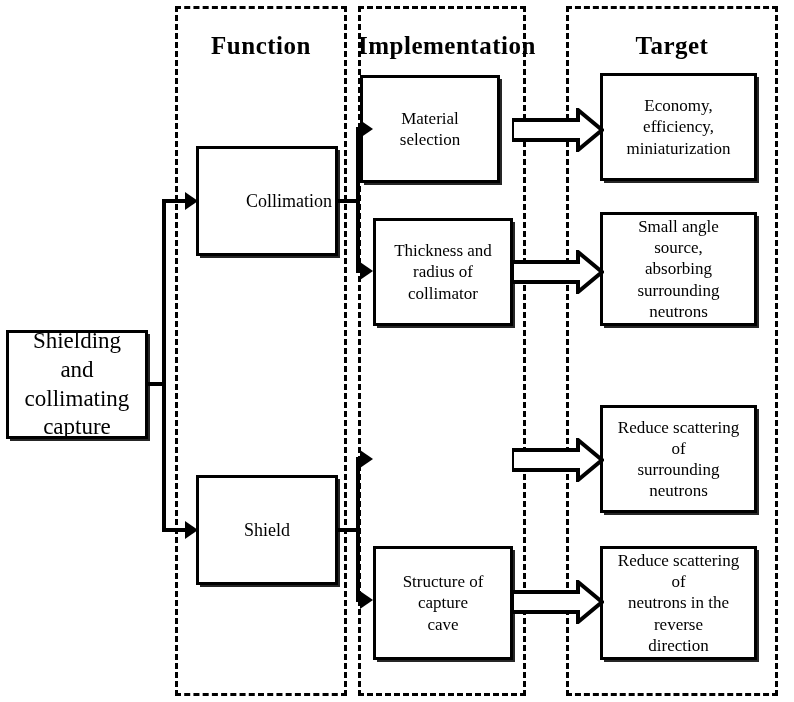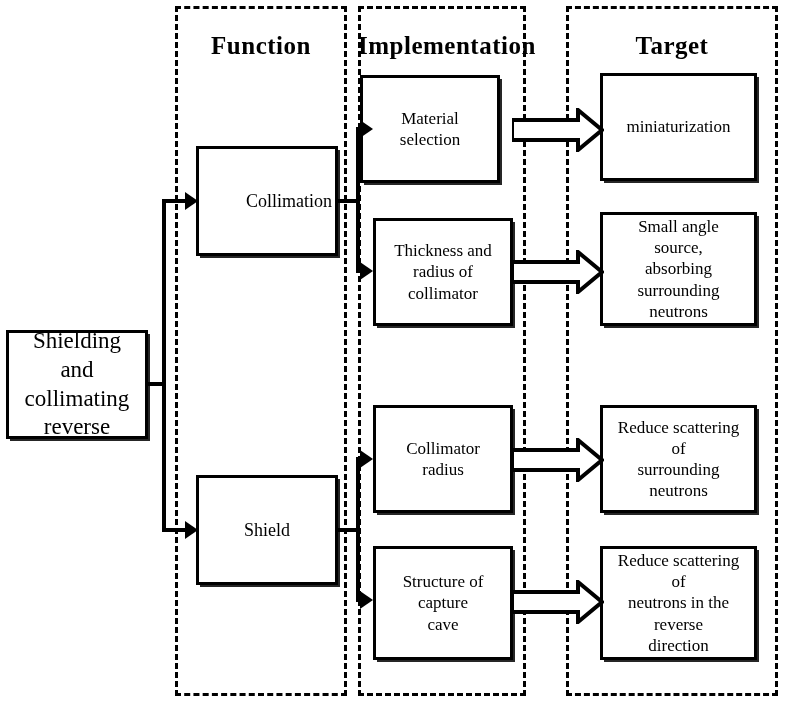--- a/index.html
+++ b/index.html
@@ -93,21 +93,21 @@
   <div class="lane" style="left:358px; top:6px; width:168px; height:690px;"></div>
   <div class="lane" style="left:566px; top:6px; width:212px; height:690px;"></div>
 
   <div class="lane-title" style="left:175px; width:172px; top:32px;">Function</div>
   <div class="lane-title" style="left:358px; width:168px; top:32px;">Implementation</div>
   <div class="lane-title" style="left:566px; width:212px; top:32px;">Target</div>
 
   <div class="node src" style="left:6px; top:330px; width:142px; height:109px;">
     <span>
       <span>Shielding and</span>
-      <span>collimating reverse</span>
+      <span>collimating capture</span>
     </span>
   </div>
 
   <div class="node fn" style="left:196px; top:146px; width:142px; height:110px;padding-left:44px;">
     <span>
       <span>Collimation</span>
     </span>
   </div>
 
   <div class="node fn" style="left:196px; top:475px; width:142px; height:110px;justify-content:center;">
@@ -122,35 +122,31 @@
     </span>
   </div>
 
   <div class="node impl" style="left:373px; top:218px; width:140px; height:108px;">
     <span>
       <span>Thickness and</span>
       <span>radius of collimator</span>
     </span>
   </div>
 
-  <div class="node impl" style="left:373px; top:405px; width:140px; height:108px;">
-    <span>
-      <span>Collimator radius</span>
-    </span>
-  </div>
 
   <div class="node impl" style="left:373px; top:546px; width:140px; height:114px;">
     <span>
       <span>Structure of capture</span>
       <span>cave</span>
     </span>
   </div>
 
   <div class="node tgt" style="left:600px; top:73px; width:157px; height:108px;">
     <span>
+      <span>Economy, efficiency,</span>
       <span>miniaturization</span>
     </span>
   </div>
 
   <div class="node tgt" style="left:600px; top:212px; width:157px; height:114px;">
     <span>
       <span>Small angle source,</span>
       <span>absorbing surrounding</span>
       <span>neutrons</span>
     </span>

